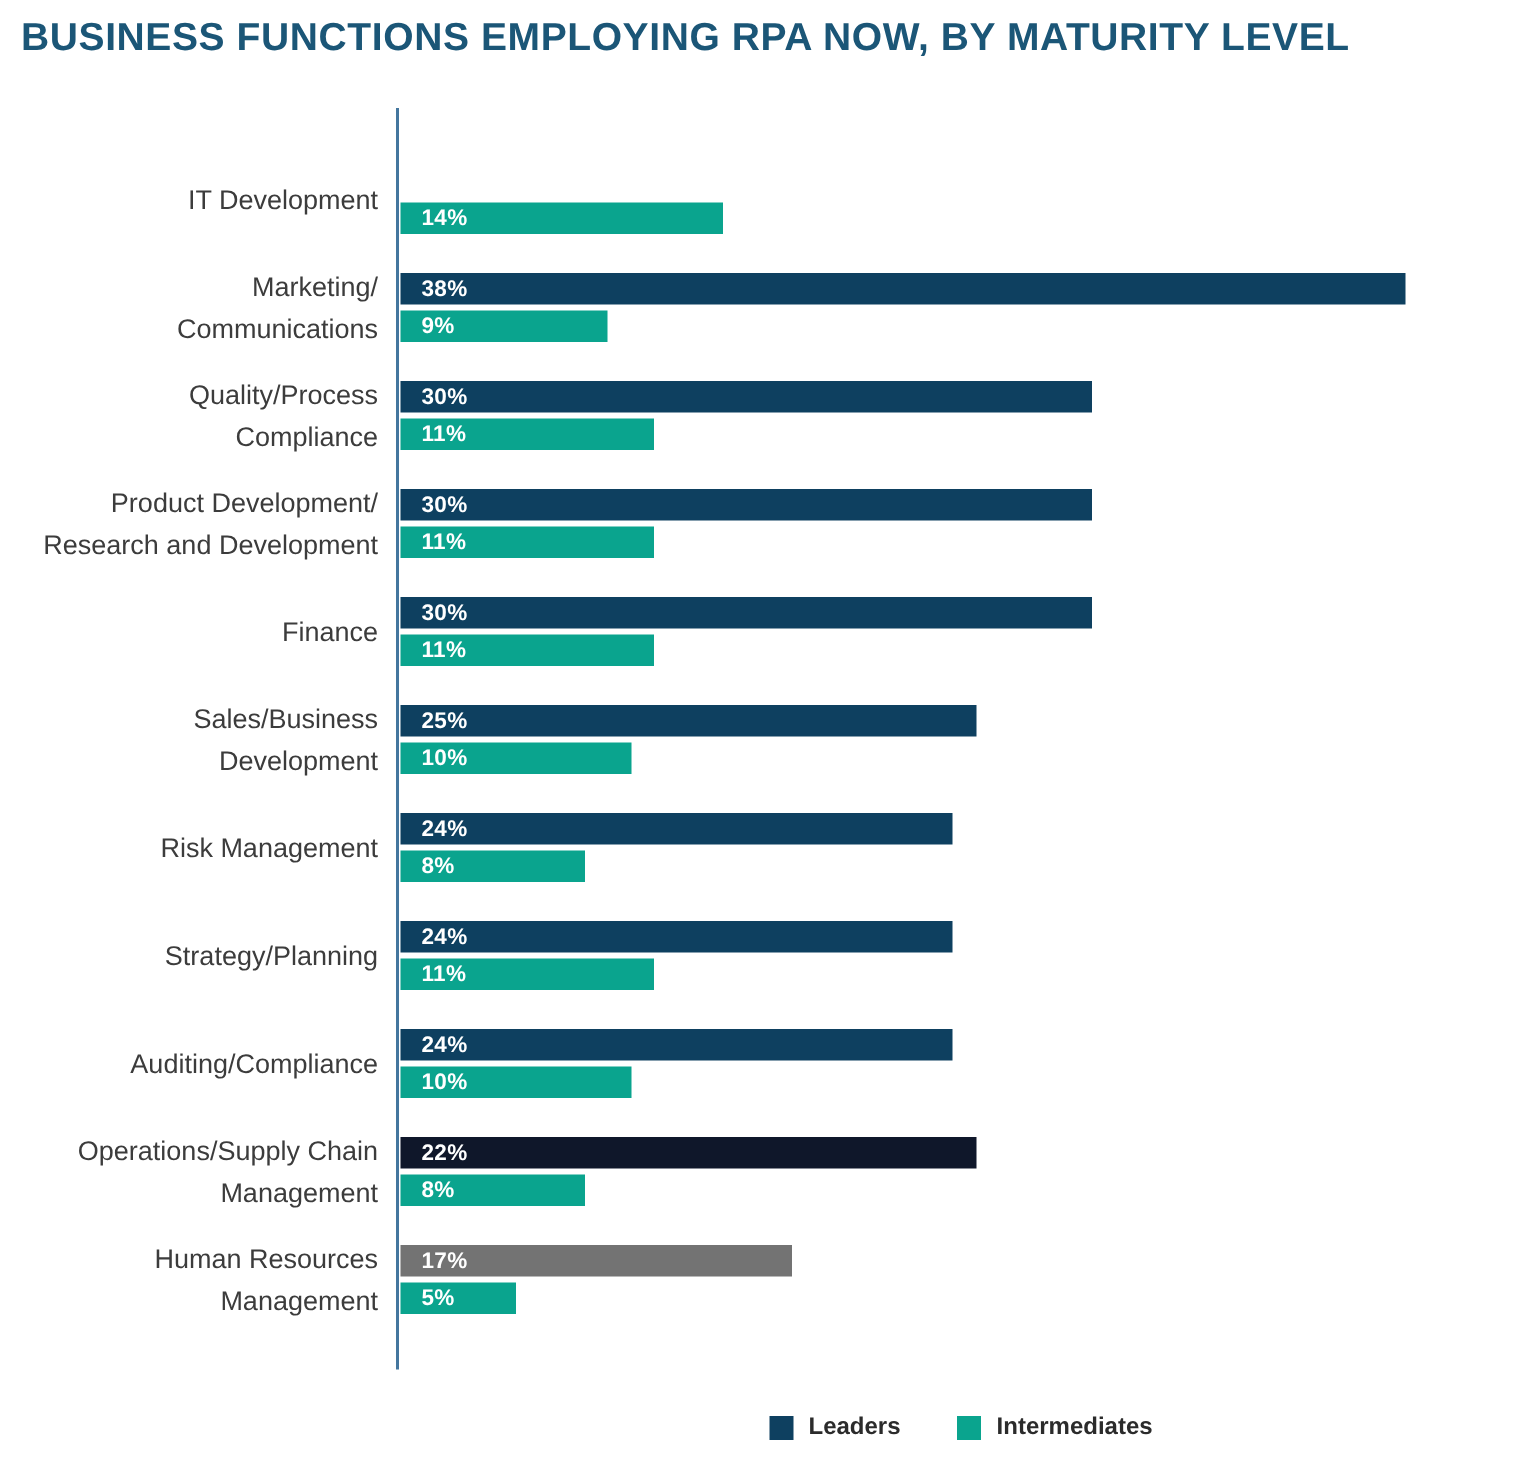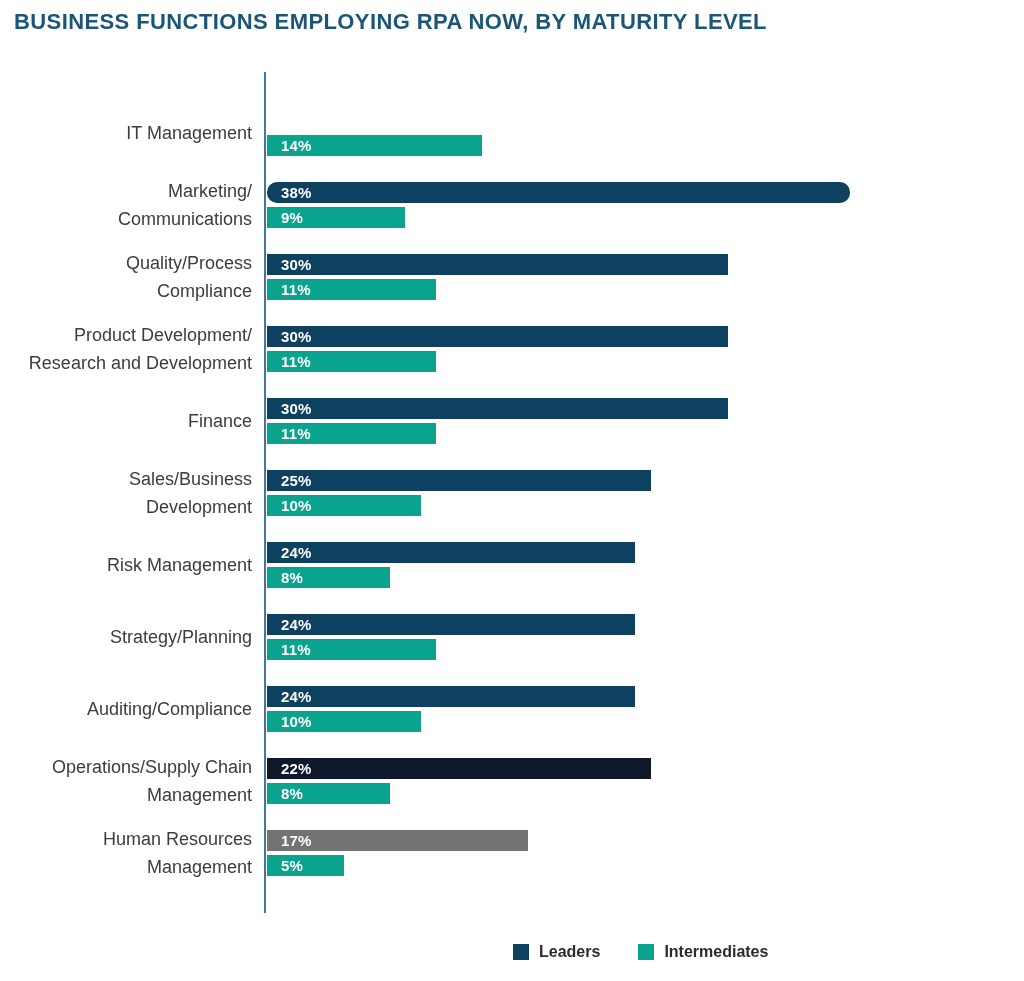--- a/index.html
+++ b/index.html
@@ -8,21 +8,21 @@
     height: 981px;
     position: relative;
     background: #ffffff;
     font-family: "Liberation Sans", sans-serif;
     overflow: hidden;
   }
   .title {
     position: absolute;
     left: 14px;
     top: 9px;
-    font-size: 22px;
+    font-size: 26px;
     font-weight: bold;
     letter-spacing: 0.4px;
     color: #1b5677;
     white-space: nowrap;
   }
   .chart { position: absolute; left: 0; top: 0; width: 1024px; height: 981px; }
   .axis {
     position: absolute;
     left: 264px;
     top: 72px;
@@ -78,32 +78,32 @@
 </head>
 <body>
 
 <div class="title">BUSINESS FUNCTIONS EMPLOYING RPA NOW, BY MATURITY LEVEL</div>
 
 <div class="chart">
   <div class="axis"></div>
   <div id="rows">
       <div class="chart-row" style="top: 110px;">
         <div class="row-label">
-          <div>IT Management</div>
+          <div>IT Development</div>
         </div>
         <div class="bar bar-b" style="width: 215px; background: rgb(10, 164, 142);">
           <span class="val">14%</span>
         </div>
       </div>
       <div class="chart-row" style="top: 182px;">
         <div class="row-label">
           <div>Marketing/</div>
           <div>Communications</div>
         </div>
-        <div class="bar bar-a" style="width: 583px; background: rgb(14, 64, 96); border-radius: 10px;">
+        <div class="bar bar-a" style="width: 670px; background: rgb(14, 64, 96);">
           <span class="val">38%</span>
         </div>
         <div class="bar bar-b" style="width: 138px; background: rgb(10, 164, 142);">
           <span class="val">9%</span>
         </div>
       </div>
       <div class="chart-row" style="top: 254px;">
         <div class="row-label">
           <div>Quality/Process</div>
           <div>Compliance</div>

